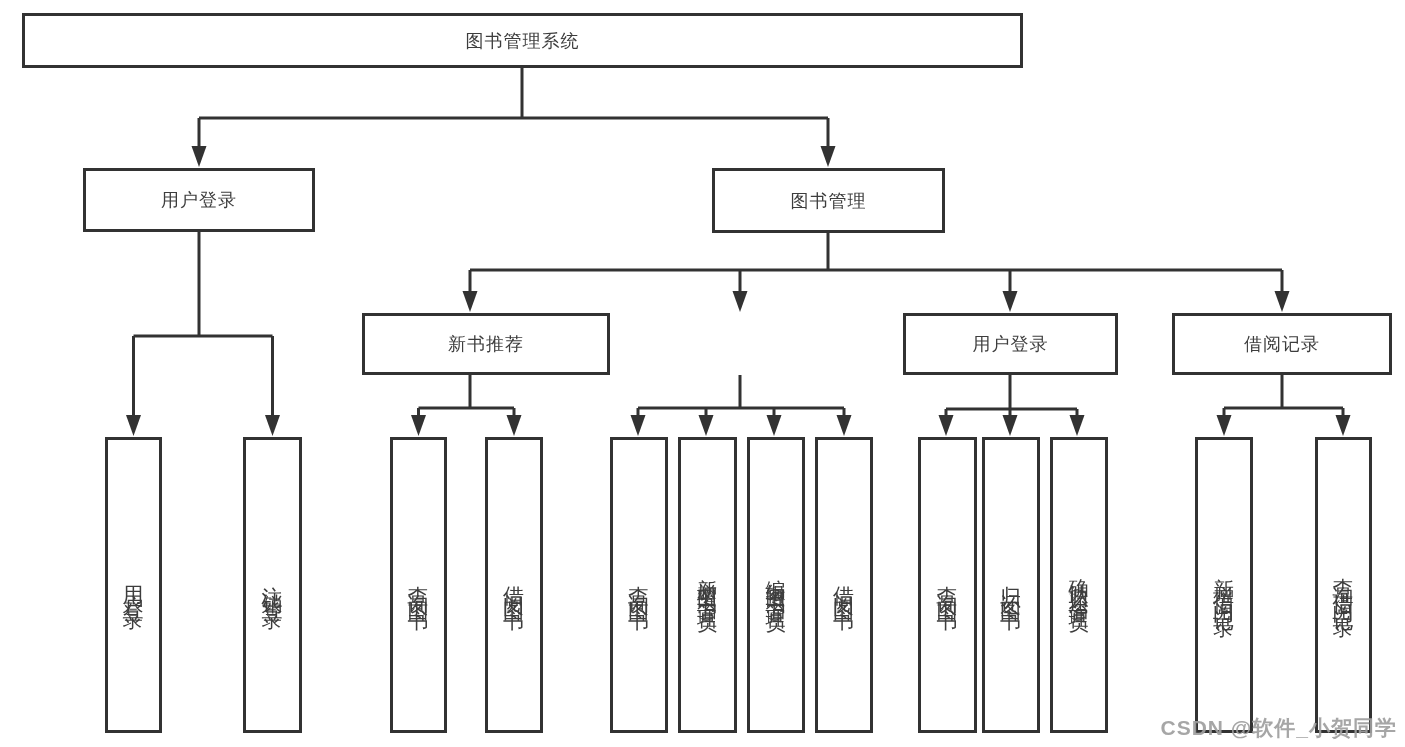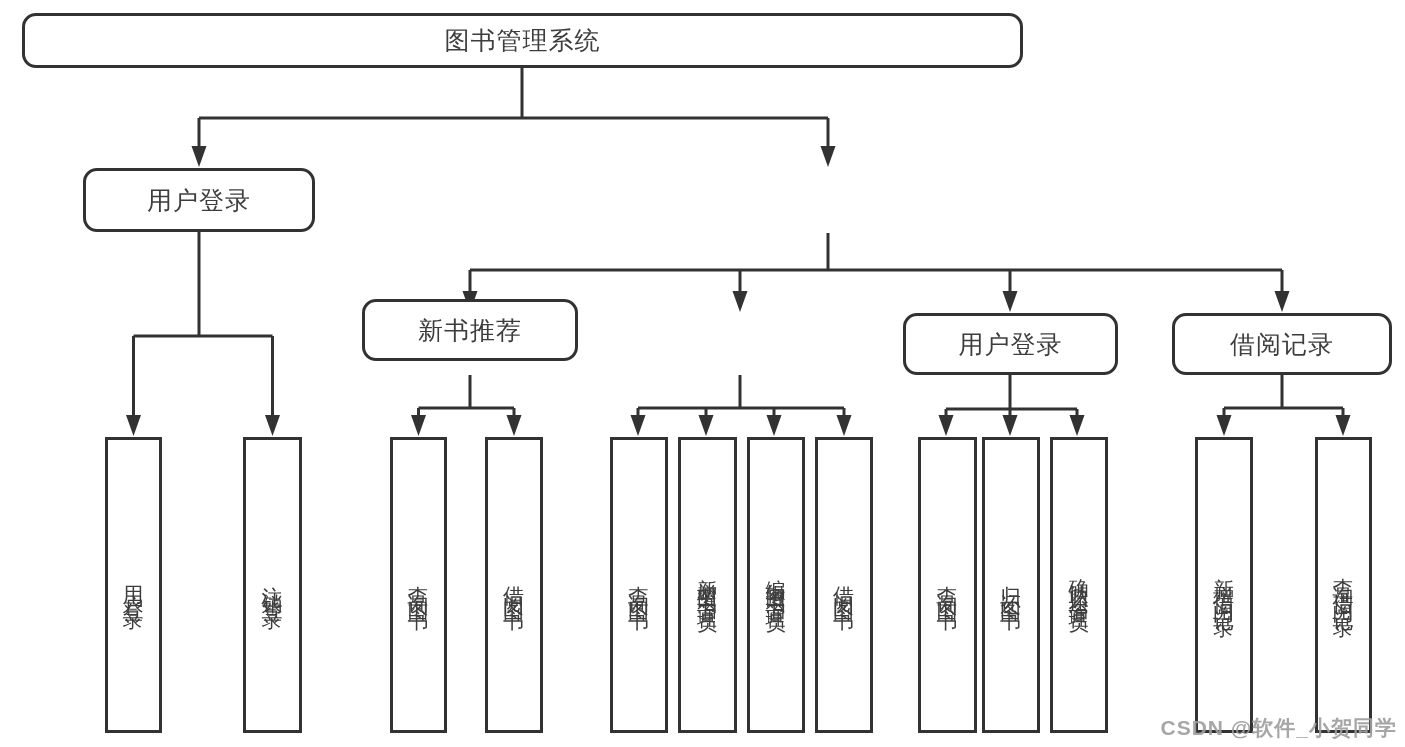--- a/index.html
+++ b/index.html
@@ -21,24 +21,23 @@
     box-sizing: border-box;
     background: #ffffff;
     border: 3px solid #323232;
     color: #3d3d3d;
     display: flex;
     align-items: center;
     justify-content: center;
     text-align: center;
   }
   .h-node {
-    font-size: 25px;
+    font-size: 18px;
     letter-spacing: 1px;
     white-space: nowrap;
-    border-radius: 14px;
   }
   .v-node {
     writing-mode: vertical-rl;
     text-orientation: mixed;
     font-size: 21px;
     letter-spacing: 8px;
     line-height: 1;
   }
   .v-long {
     font-size: 20px;
@@ -108,22 +107,23 @@
       <polygon points="1002.5,415 1017.5,415 1010,436"></polygon>
       <polygon points="1069.5,415 1084.5,415 1077,436"></polygon>
       <polygon points="1216.5,415 1231.5,415 1224,436"></polygon>
       <polygon points="1335.5,415 1350.5,415 1343,436"></polygon>
     </g>
   </svg>
 
   <div class="node h-node" style="left:22px; top:13px; width:1001px; height:55px">图书管理系统</div>
 
   <div class="node h-node" style="left:83px; top:168px; width:232px; height:64px">用户登录</div>
+  <div class="node h-node" style="left:712px; top:168px; width:233px; height:65px">图书管理</div>
 
-  <div class="node h-node" style="left:362px; top:299px; width:216px; height:62px">新书推荐</div>
+  <div class="node h-node" style="left:362px; top:313px; width:248px; height:62px">新书推荐</div>
   <div class="node h-node" style="left:903px; top:313px; width:215px; height:62px">用户登录</div>
   <div class="node h-node" style="left:1172px; top:313px; width:220px; height:62px">借阅记录</div>
 
   <div class="node v-node" style="left:105px; top:437px; width:57px; height:296px">用户登录</div>
   <div class="node v-node" style="left:243px; top:437px; width:59px; height:296px">注销登录</div>
 
   <div class="node v-node" style="left:390px; top:437px; width:57px; height:296px">查询图书</div>
   <div class="node v-node" style="left:485px; top:437px; width:58px; height:296px">借阅图书</div>
 
   <div class="node v-node" style="left:610px; top:437px; width:58px; height:296px">查询图书</div>

